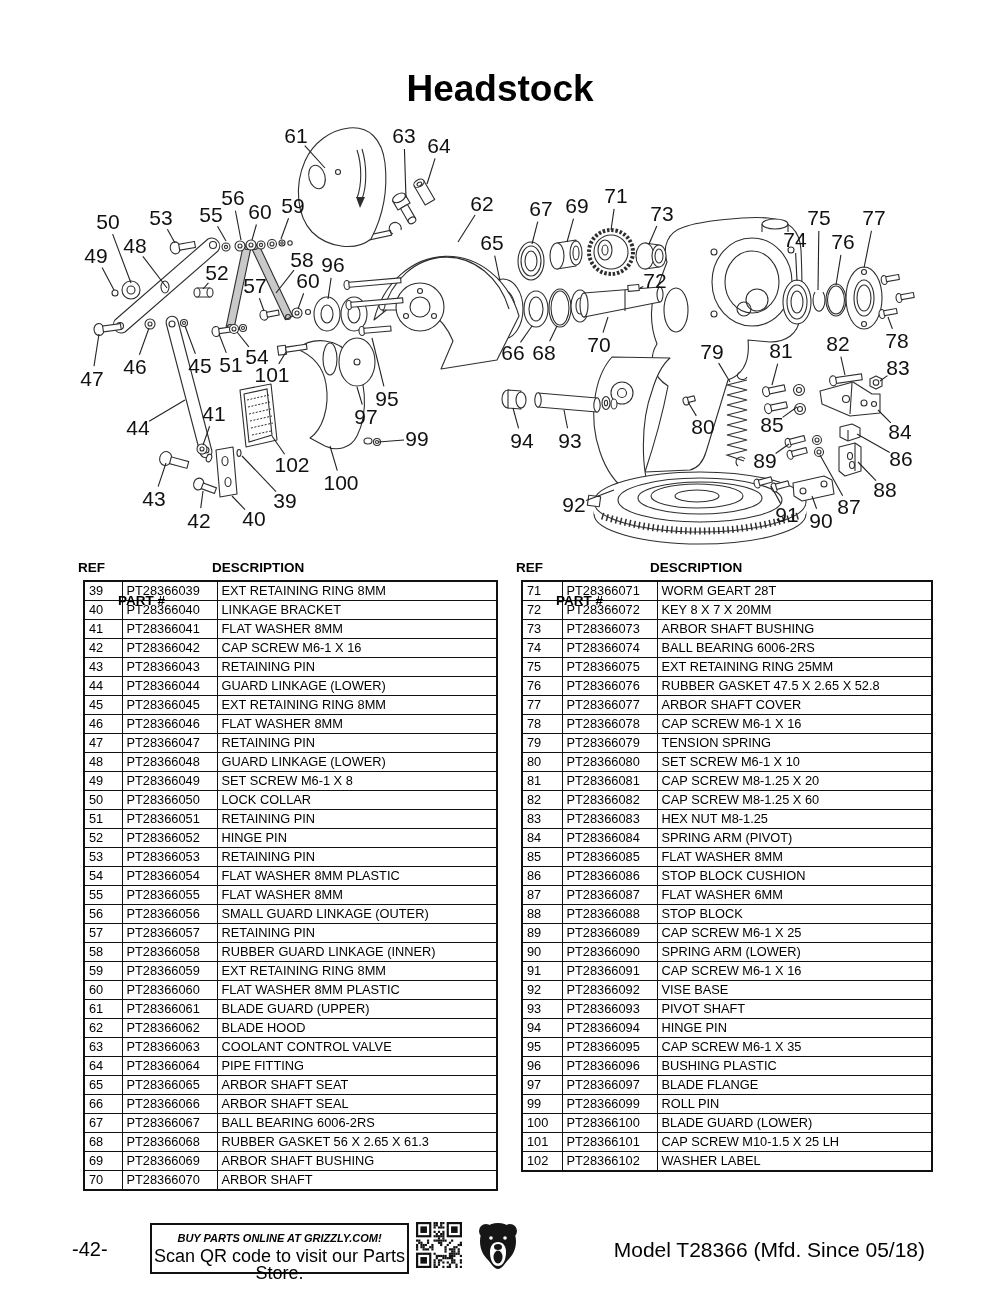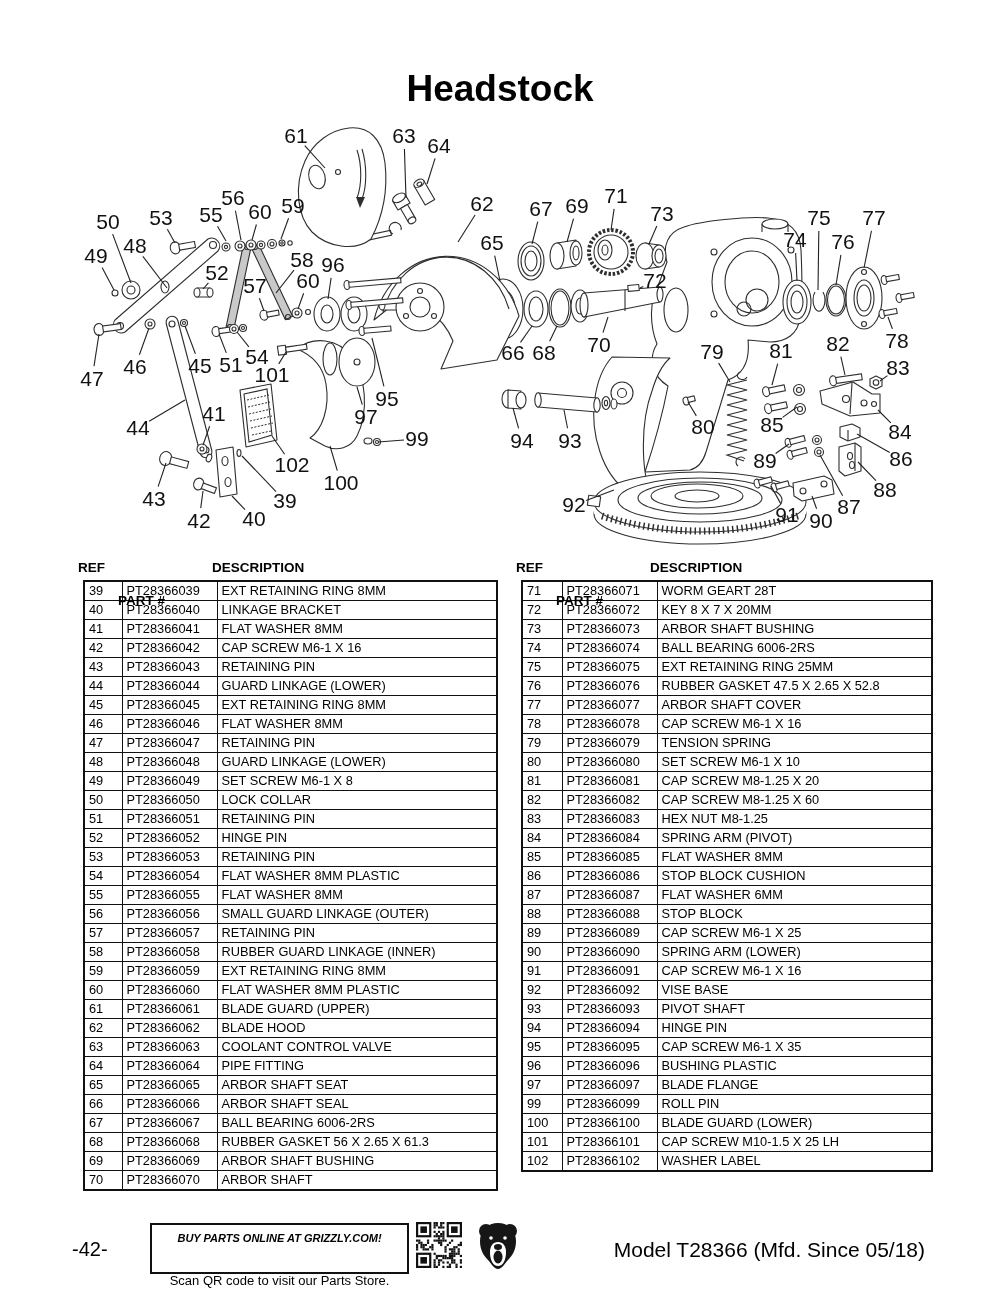--- a/index.html
+++ b/index.html
@@ -15,21 +15,21 @@
   .thead{position:absolute;top:-20px;left:0;height:18px;font-weight:bold;font-size:13.5px;white-space:nowrap;}
   .thead span{position:absolute;top:0;}
   .thead .h0{left:3px;} .thead .h1{left:43px;margin-top:33px;} .thead .h2{left:137px;}
   table.parts{border-collapse:collapse;table-layout:fixed;border:2px solid #111;}
   table.parts td{border:1px solid #111;font-size:12.8px;height:18px;padding:0 4px;
         white-space:nowrap;overflow:hidden;line-height:18px;}
   .footer-pagenum{position:absolute;left:72px;top:1238px;font-size:20px;}
   .buy-box{position:absolute;left:150px;top:1223px;width:255px;height:43px;border:2px solid #111;
         text-align:center;padding-top:4px;box-sizing:content-box;}
   .buy-line1{font-size:11px;font-weight:bold;font-style:italic;line-height:19px;}
-  .buy-line2{font-size:13px;line-height:17px;margin-top:24px;}
+  .buy-line2{font-size:18px;line-height:17px;}
   .qr-wrap{position:absolute;left:416px;top:1222px;width:46px;height:46px;}
   .bear-wrap{position:absolute;left:476px;top:1221px;width:44px;height:50px;}
   .model-info{position:absolute;right:75px;top:1238px;font-size:21px;}
 </style>
 </head>
 <body>
 
 <div class="page">
 
   <h1 class="page-title">Headstock</h1>

